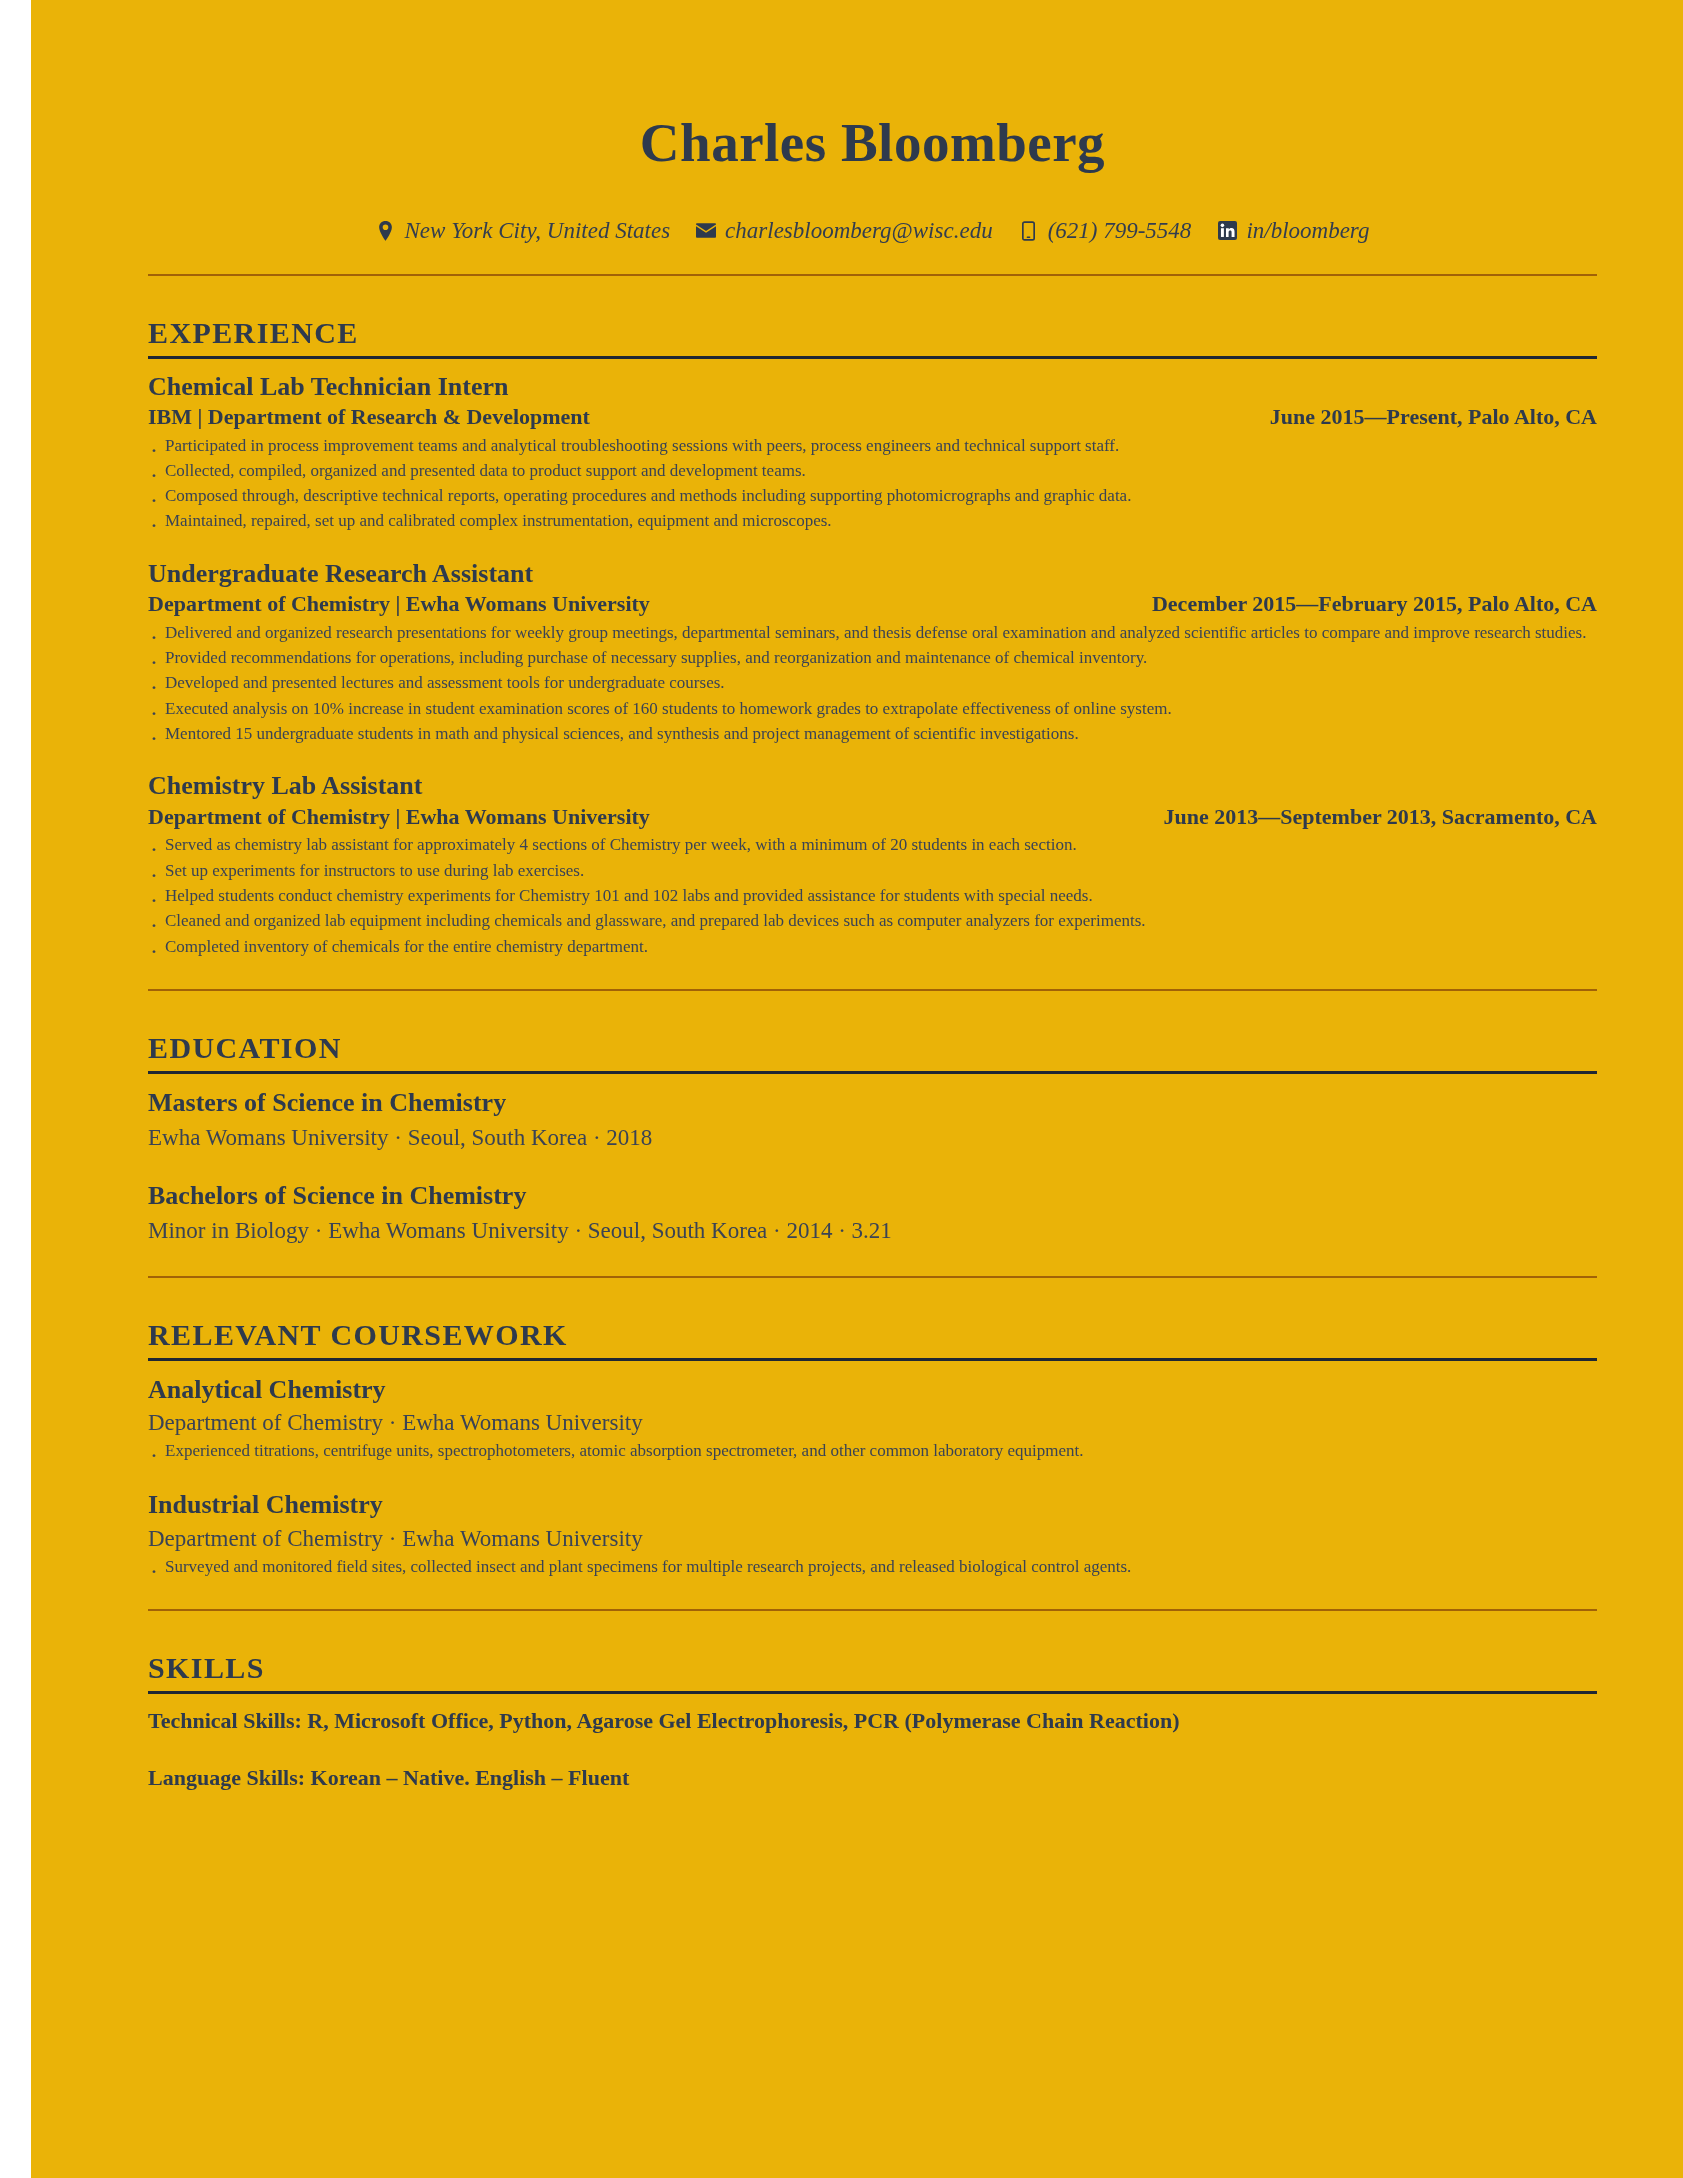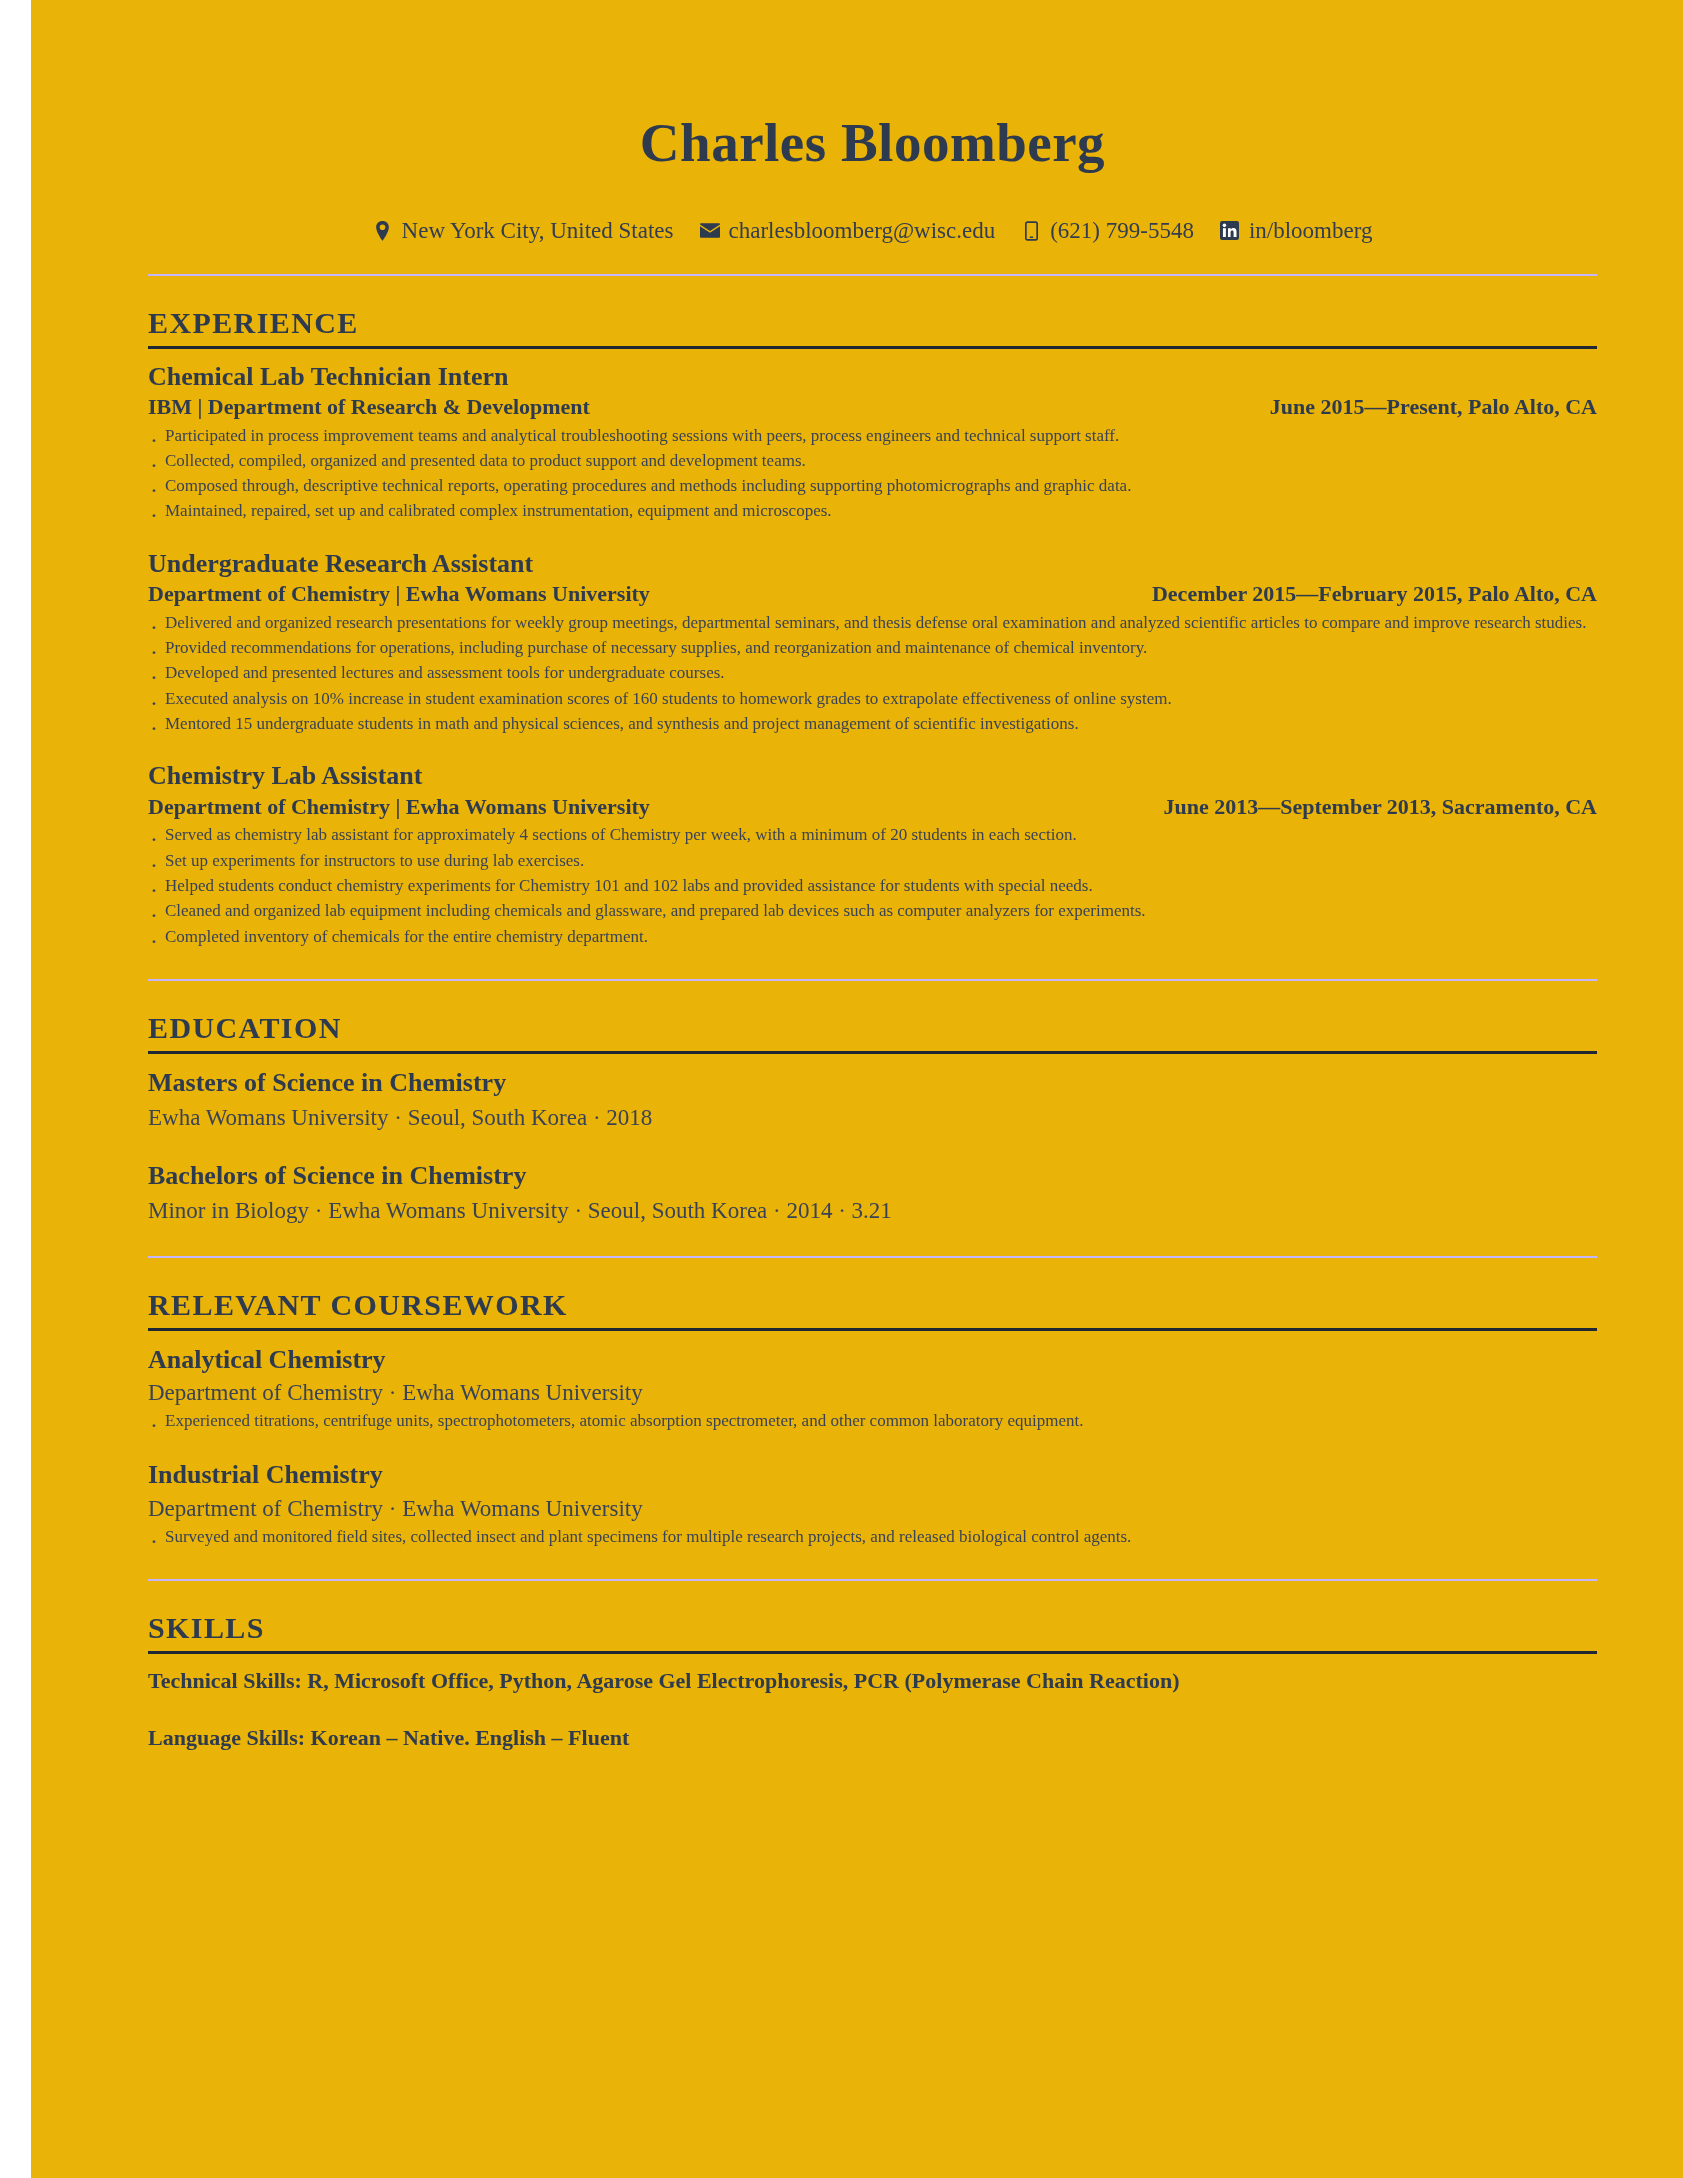--- a/index.html
+++ b/index.html
@@ -34,42 +34,43 @@
     line-height: 1.1;
   }
   .contact-row {
     margin-top: 44px;
     display: flex;
     justify-content: center;
     flex-wrap: wrap;
     gap: 26px;
     font-size: 23px;
     color: #333d4f;
+    font-style: italic;
   }
   .contact-item {
     display: inline-flex;
     align-items: center;
     gap: 9px;
     white-space: nowrap;
   }
   .contact-item .ci-icon {
     display: inline-flex;
     align-items: center;
     justify-content: center;
     width: 20px;
     height: 22px;
     color: #2e3a4d;
   }
   .contact-item .ci-icon svg { display: block; }
 
   
   .section {
     margin-top: 30px;
-    border-top: 2px solid #c4b5fd;
-    padding-top: 30px;
+    border-top: 2px solid #a16207;
+    padding-top: 40px;
   }
   .section:first-of-type { }
   .section-title {
     font-size: 30px;
     font-weight: bold;
     letter-spacing: 1.4px;
     color: #2e3a4d;
     margin: 0 0 6px 0;
     text-transform: uppercase;
   }

